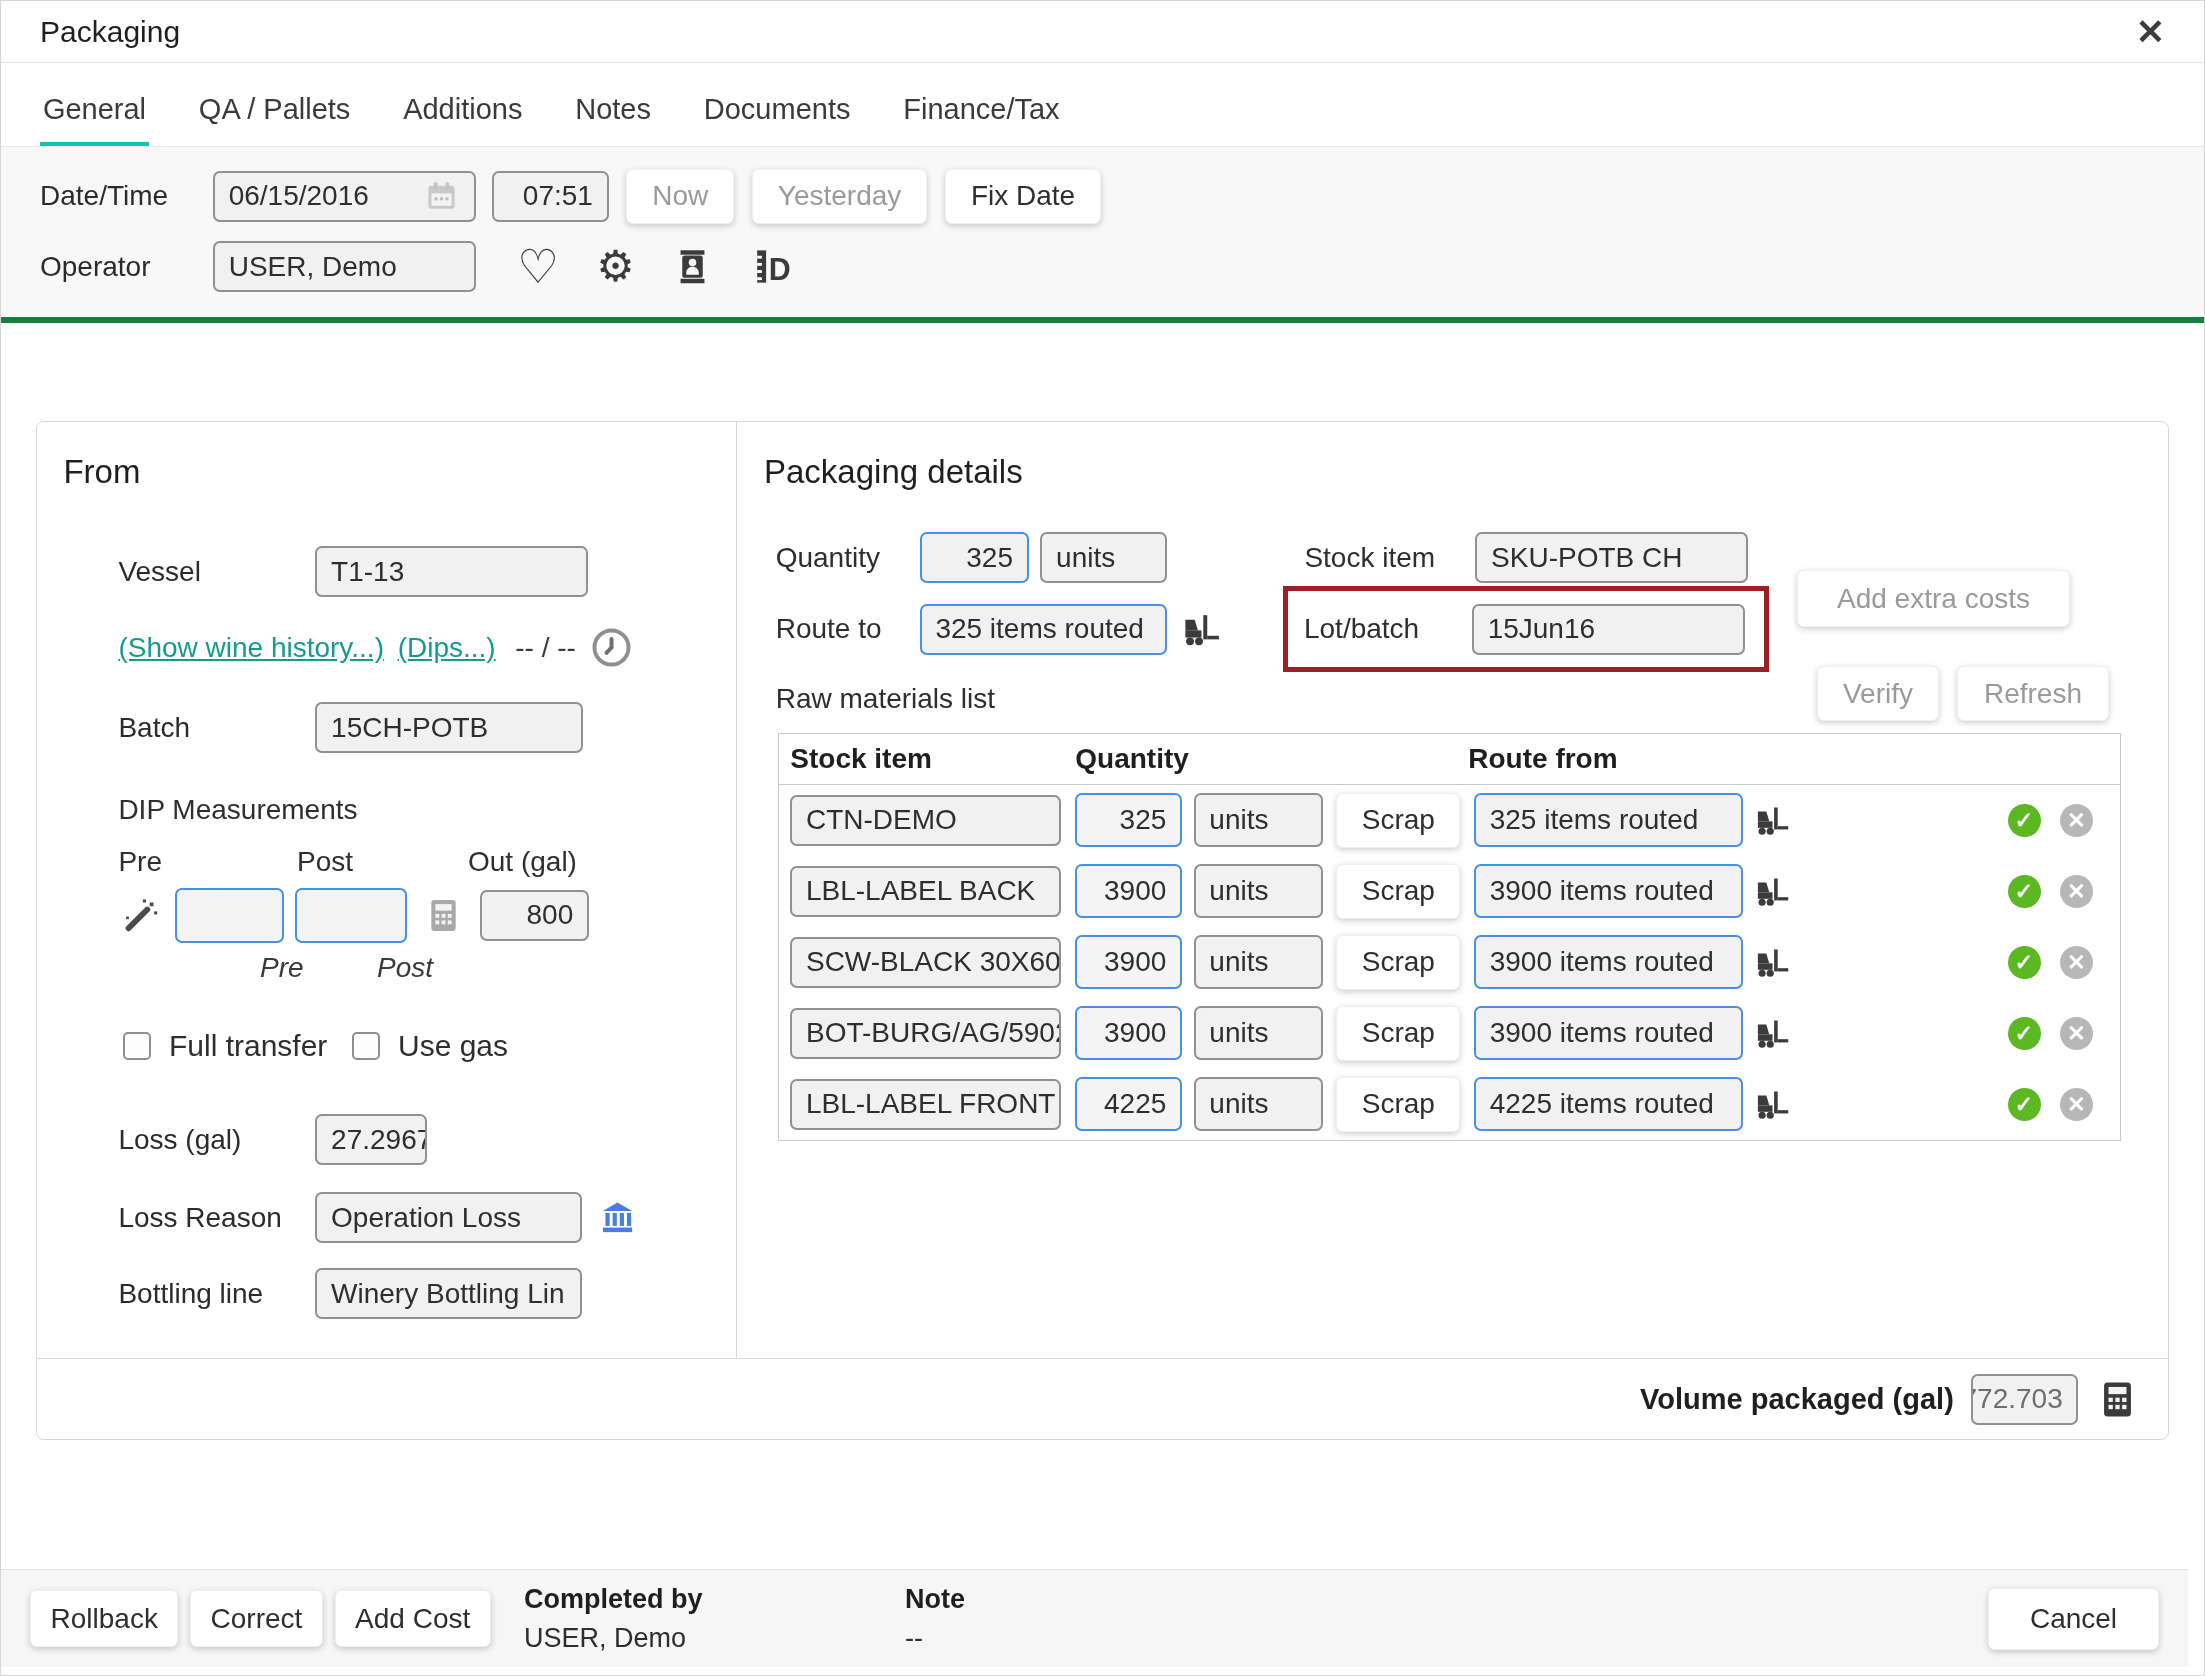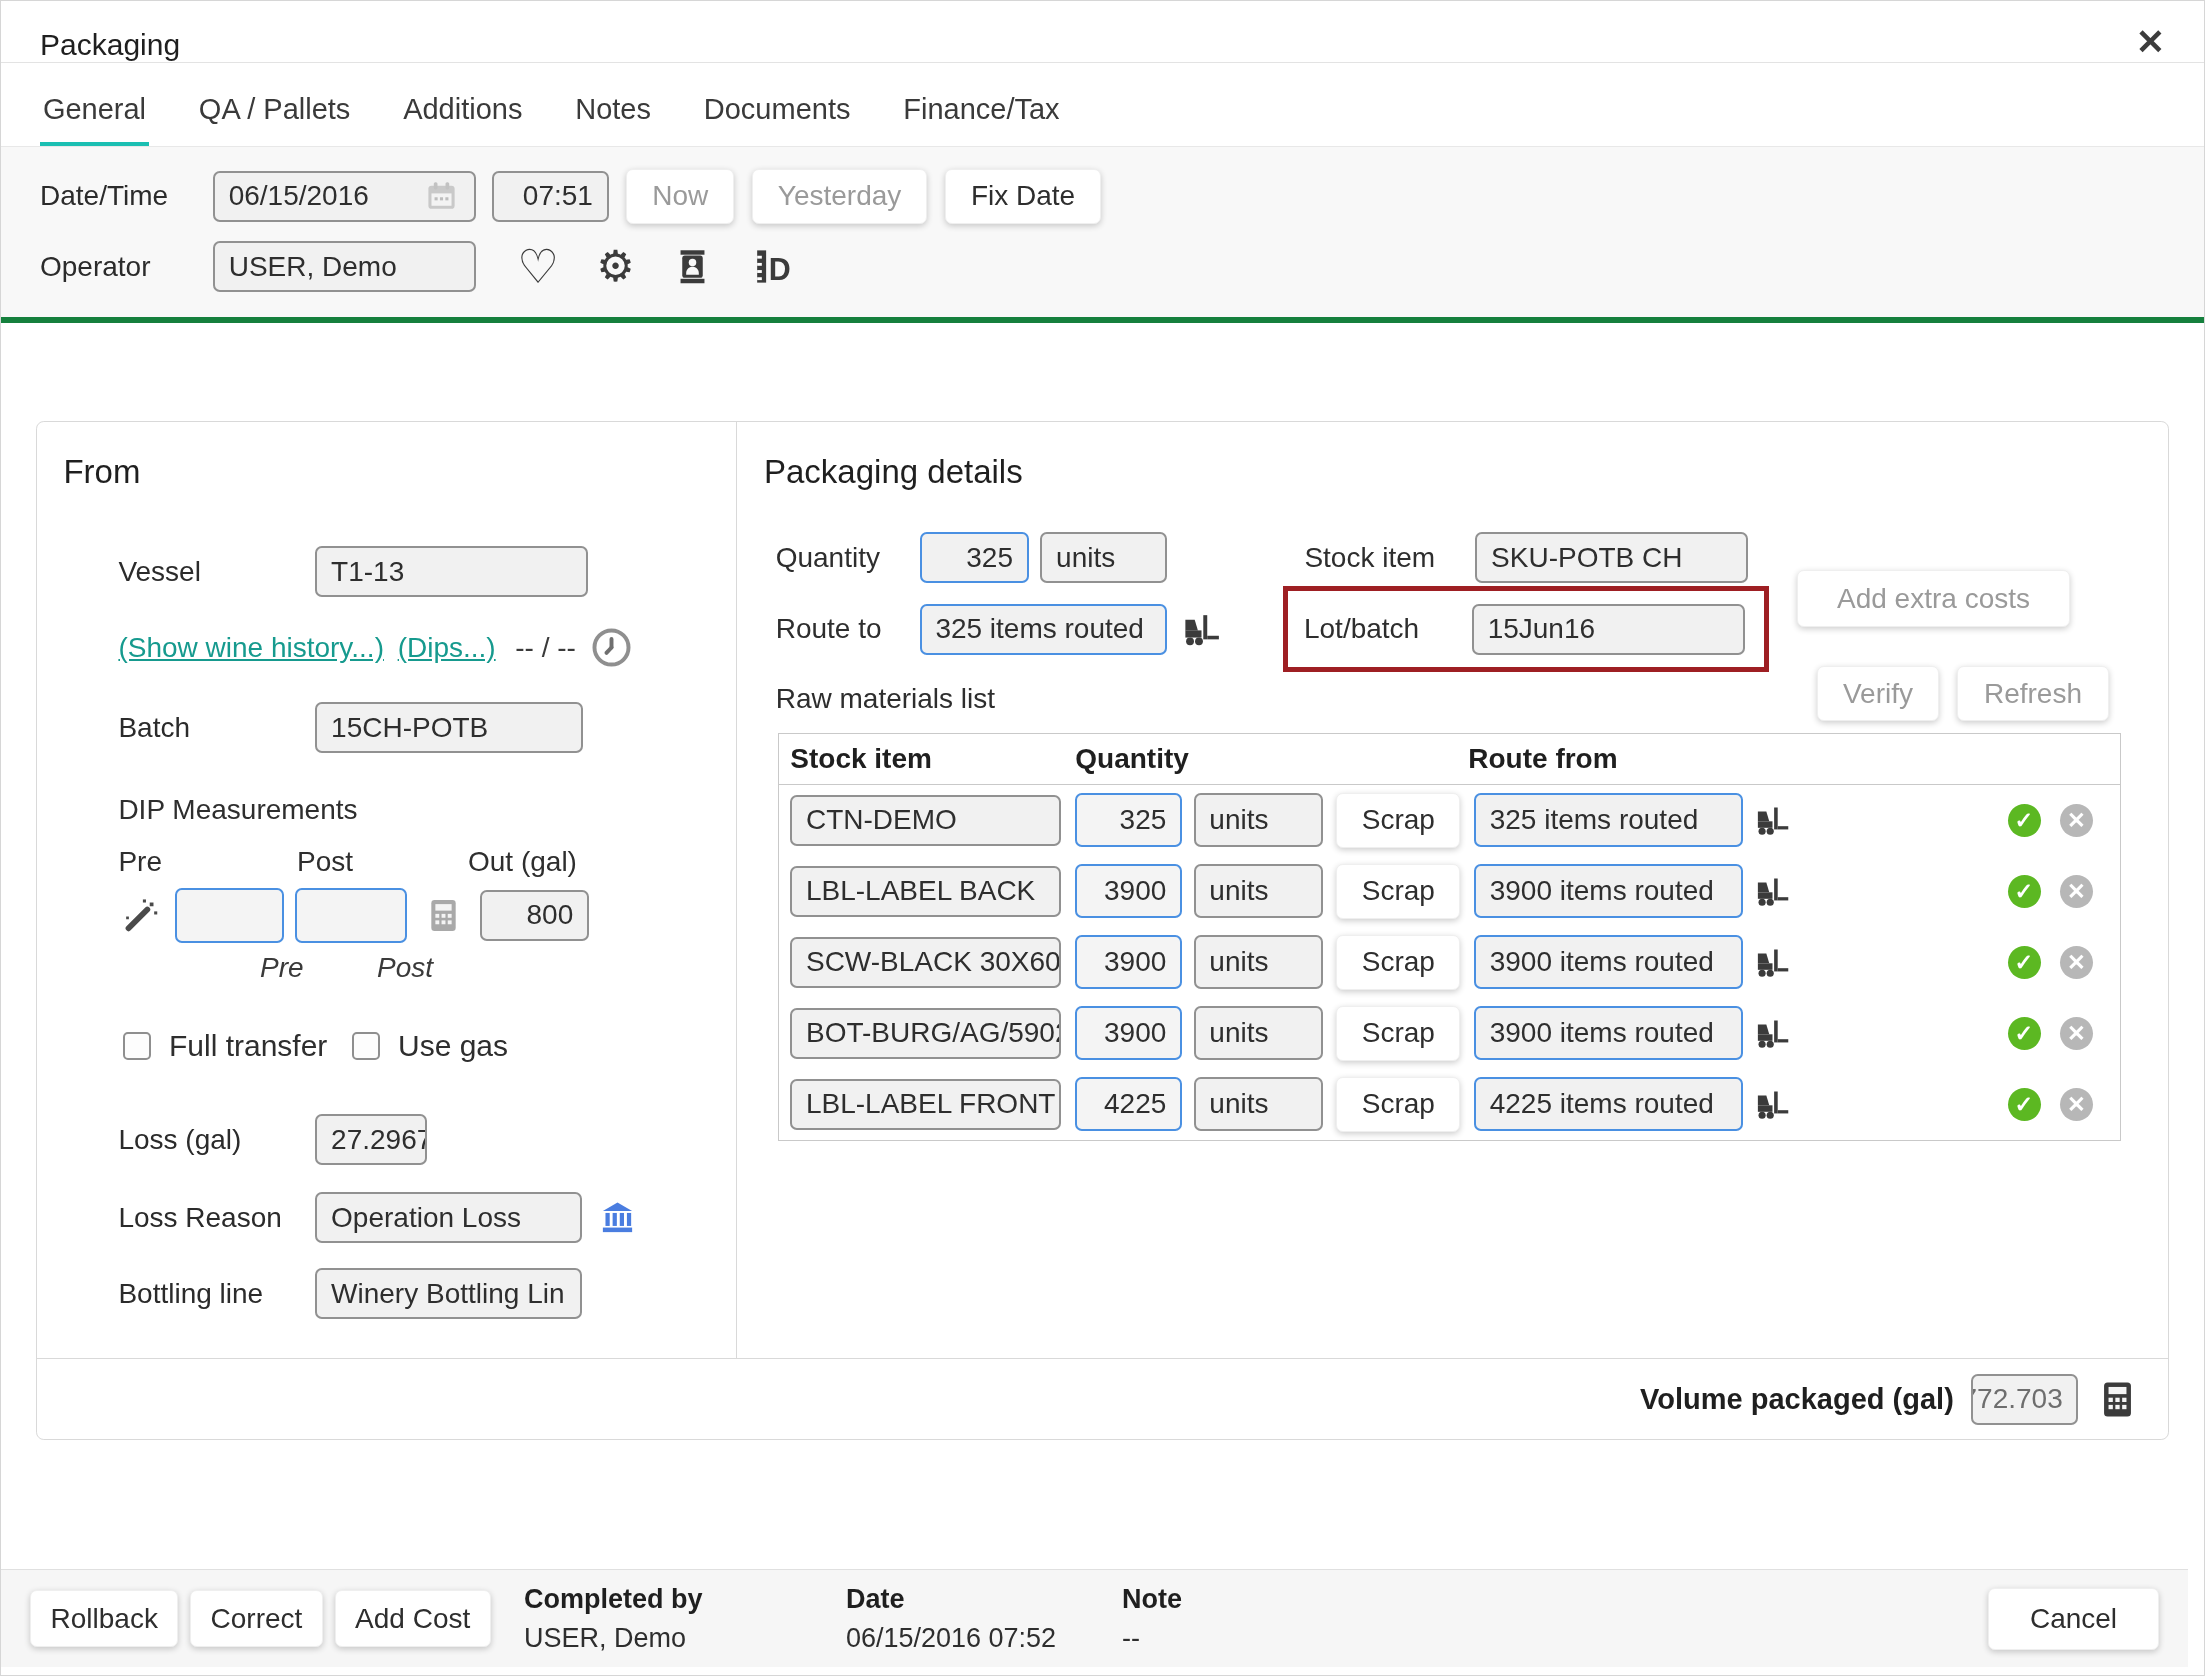--- a/index.html
+++ b/index.html
@@ -4,21 +4,21 @@
 <style>
   * { margin:0; padding:0; box-sizing:border-box; }
   html,body { width:2205px; height:1676px; }
   body {
     font-family:"Liberation Sans", sans-serif;
     color:#2e2e2e; background:#ffffff;
     border:1px solid #d6d6d6;
     position:relative; overflow:hidden;
   }
   
-  .titlebar { height:62px; display:flex; align-items:flex-end; padding:0 39px;
+  .titlebar { height:62px; display:flex; align-items:center; padding:0 39px;
     border-bottom:1px solid #e3e3e3; background:#fff; }
   .titlebar .title { font-size:30px; font-weight:500; color:#1f1f1f; }
   .titlebar .close { margin-left:auto; font-size:35px; font-weight:bold; color:#3c3c3c; cursor:pointer; }
   
   .tabbar { display:flex; gap:47px; padding:0 39px; background:#fff;
     border-bottom:1px solid #e8e8e8; height:84px; align-items:flex-end; }
   .tab { font-size:29px; color:#3a3a3a; padding:0 2.9px 15.6px; border-bottom:4.9px solid transparent; cursor:pointer; }
   .tab.active { border-bottom-color:#1bbfb2; }
   
   .headerform { background:#f8f8f8; padding:21.5px 39px 25px; border-bottom:6px solid #15803d; }
@@ -533,24 +533,20 @@
 
 <div class="footer">
   <button class="wbtn fbtn">Rollback</button>
   <button class="wbtn fbtn">Correct</button>
   <button class="wbtn fbtn">Add Cost</button>
 
   <div class="fgroup g-completed">
     <span class="glabel">Completed by</span>
     <span>USER, Demo</span>
   </div>
-  <div class="fgroup g-date">
-    <span class="glabel">Date</span>
-    <span>06/15/2016 07:52</span>
-  </div>
   <div class="fgroup g-note">
     <span class="glabel">Note</span>
     <span>--</span>
   </div>
 
   <button class="wbtn cancel-btn">Cancel</button>
 </div>
 
 
 </body></html>

